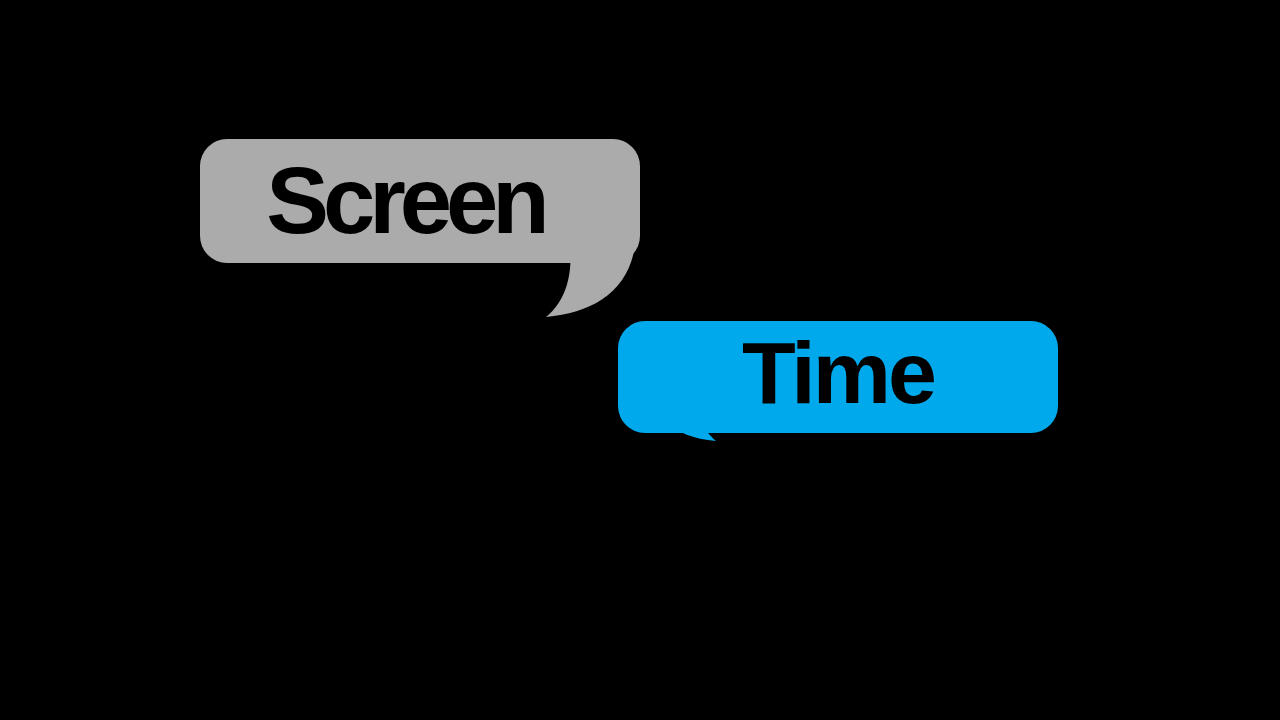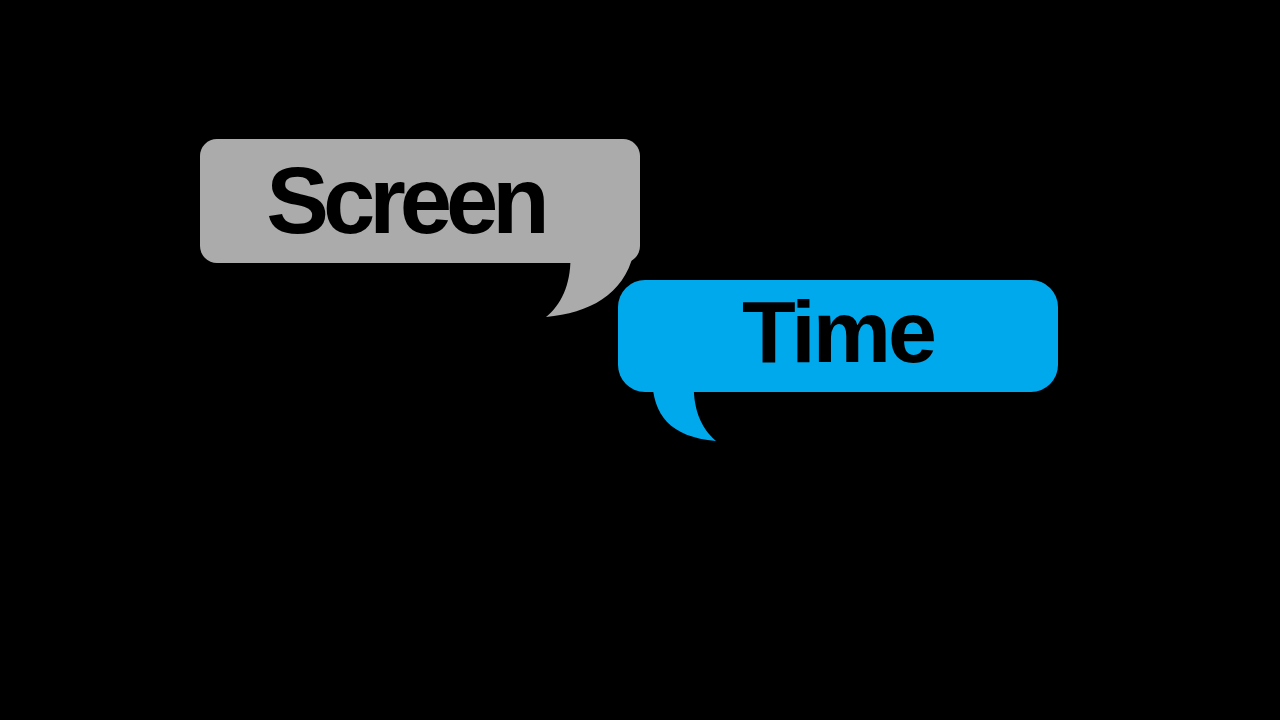--- a/index.html
+++ b/index.html
@@ -24,21 +24,20 @@
     align-items: center;
     justify-content: center;
     box-sizing: border-box;
   }
   .bubble-screen {
     left: 200px;
     top: 139px;
     width: 440px;
     height: 124px;
     padding-right: 30px;   
-    border-radius: 17px;
   }
   .bubble-time {
     left: 618px;
     top: 280px;
     width: 440px;
     height: 112px;
     padding-bottom: 8px;
   }
   .bubble-label {
     font-weight: bold;
@@ -83,17 +82,17 @@
   </svg>
 
   <div class="bubble bubble-screen layer-gray" style="background: rgb(171, 171, 171);">
     <span class="bubble-label" style="color: rgb(0, 0, 0);">Screen</span>
   </div>
 
   <svg class="tail tail-time layer-blue" viewBox="0 0 80 75">
     <path d="M 49 3 C 47 33 56 53 71 66 C 25 62 8 40 7 3 Z" fill="#00a9ec"></path>
   </svg>
 
-  <div class="bubble bubble-time layer-blue" style="background: rgb(0, 169, 236);">
+  <div class="bubble bubble-time layer-blue" style="background: rgb(0, 169, 236); margin-top: 41px;">
     <span class="bubble-label" style="color: rgb(0, 0, 0);">Time</span>
   </div>
 
 </div>
 
 </body></html>

